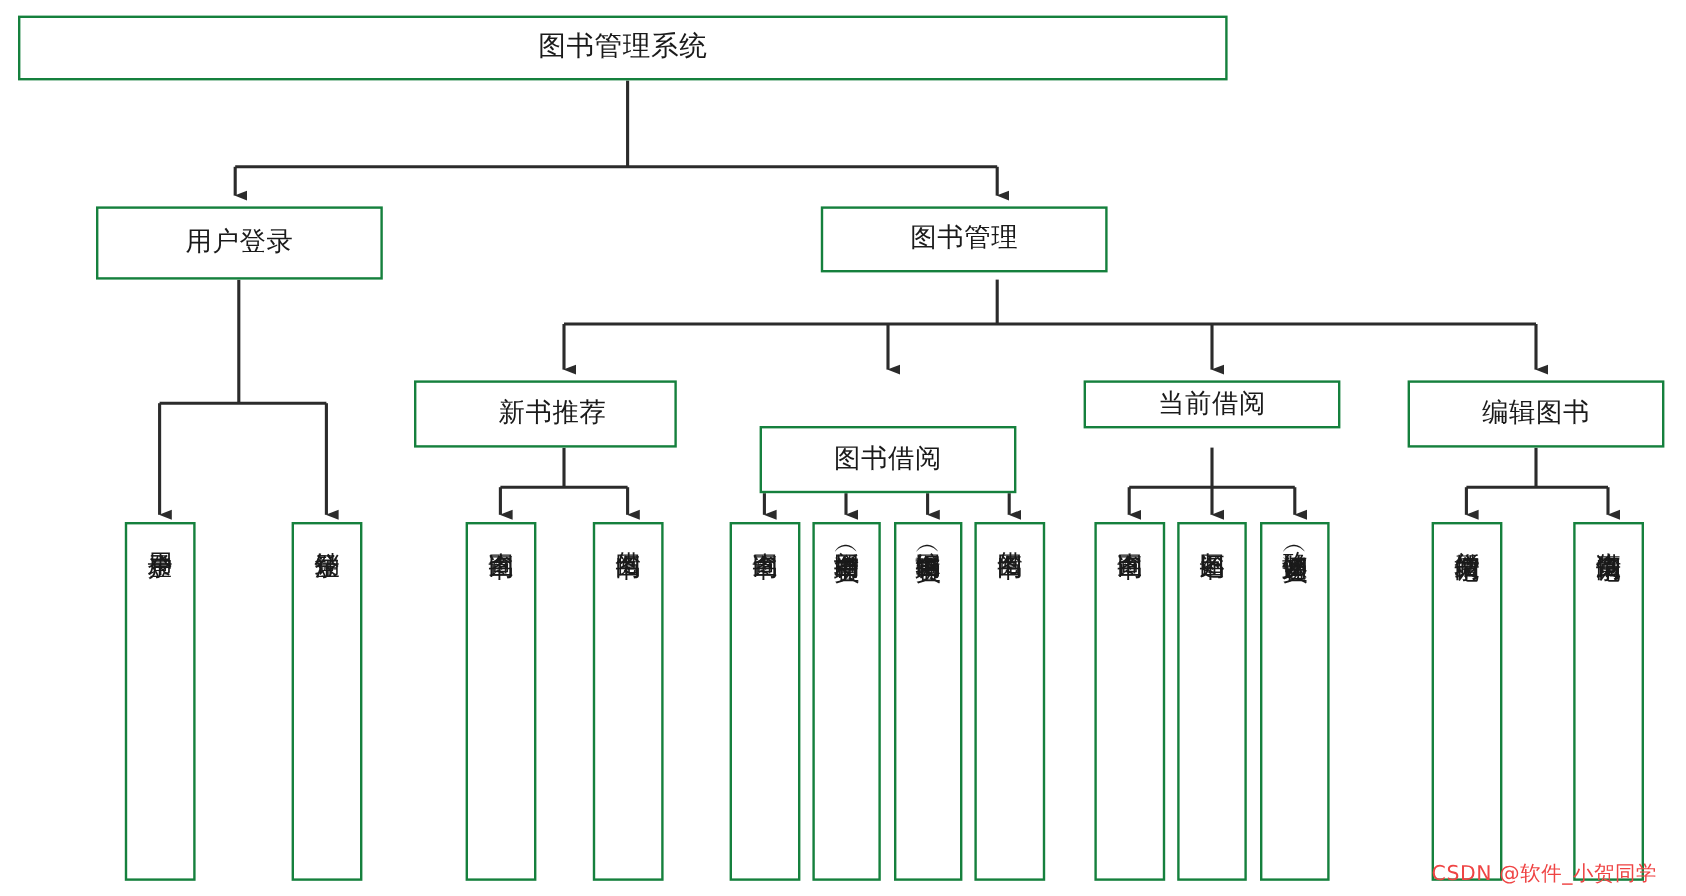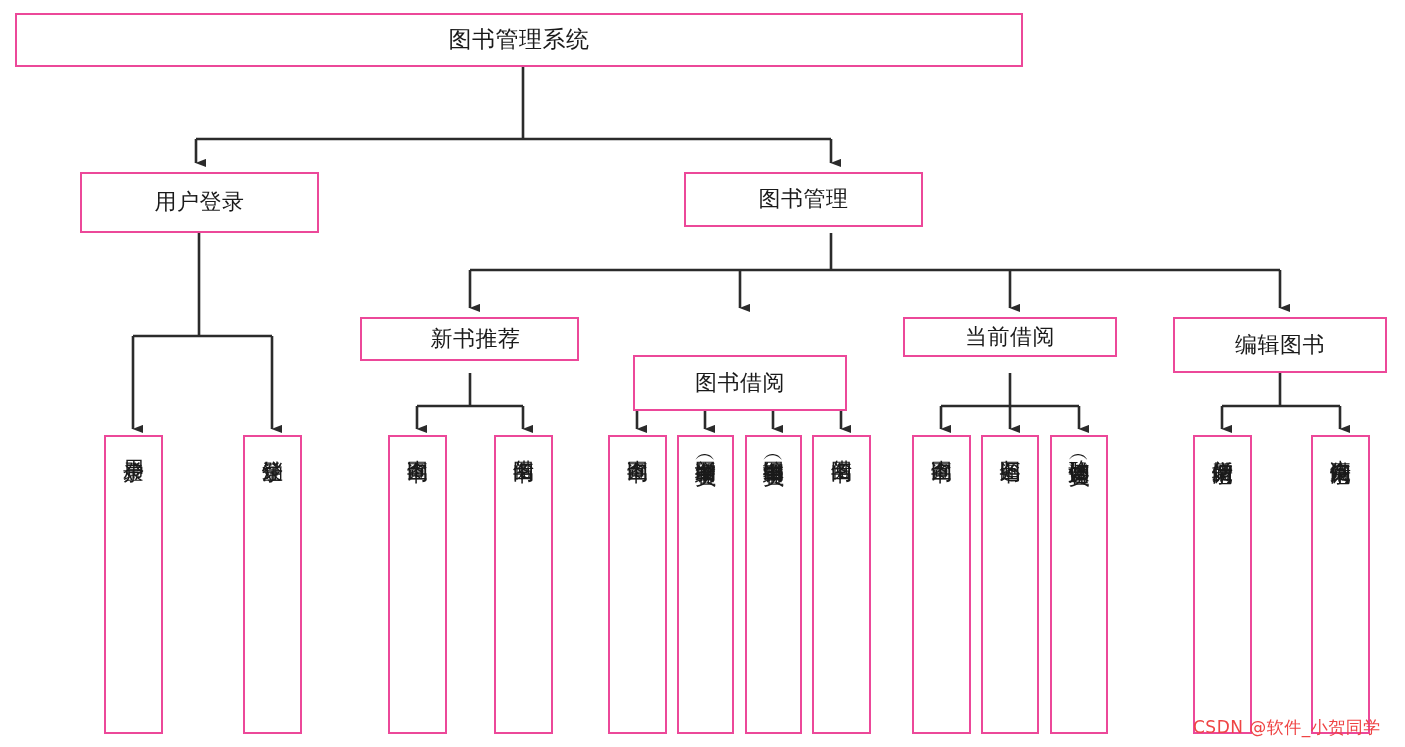--- a/index.html
+++ b/index.html
@@ -23,21 +23,21 @@
     left: 0;
     top: 0;
     width: 1405px;
     height: 747px;
     pointer-events: none;
   }
   .node {
     position: absolute;
     box-sizing: border-box;
     background: #ffffff;
-    border: 2px solid #ec4899;
+    border: 2px solid #15803d;
     display: flex;
     align-items: center;
     justify-content: center;
     color: #1a1a1a;
   }
   .node .node-label {
     display: block;
     text-align: center;
     line-height: 1.12;
     white-space: nowrap;
@@ -131,21 +131,21 @@
   </div>
 
   <div class="node horiz" style="left:80px; top:172px; width:239px; height:61px;">
     <span class="node-label">用户登录</span>
   </div>
 
   <div class="node horiz" style="left:684px; top:172px; width:239px; height:55px;">
     <span class="node-label">图书管理</span>
   </div>
 
-  <div class="node horiz" style="left:360px; top:317px; width:219px; height:44px;padding-left:12px;">
+  <div class="node horiz" style="left:345px; top:317px; width:219px; height:56px;padding-left:12px;">
     <span class="node-label">新书推荐</span>
   </div>
 
   <div class="node horiz" style="left:633px; top:317px; width:214px; height:56px;margin-top:38px;">
     <span class="node-label">图书借阅</span>
   </div>
 
   <div class="node horiz" style="left:903px; top:317px; width:214px; height:40px;">
     <span class="node-label">当前借阅</span>
   </div>

